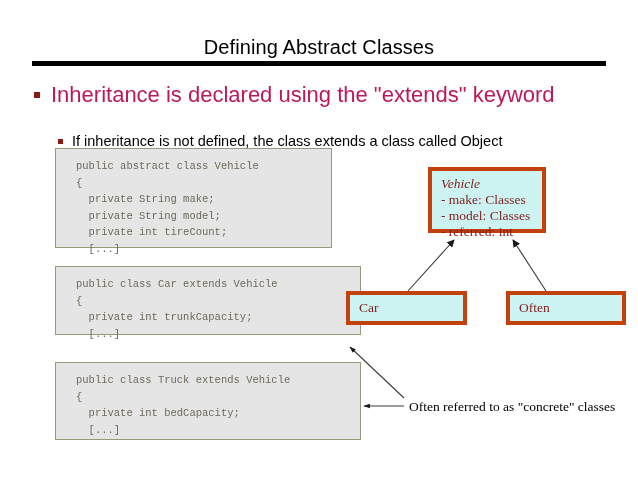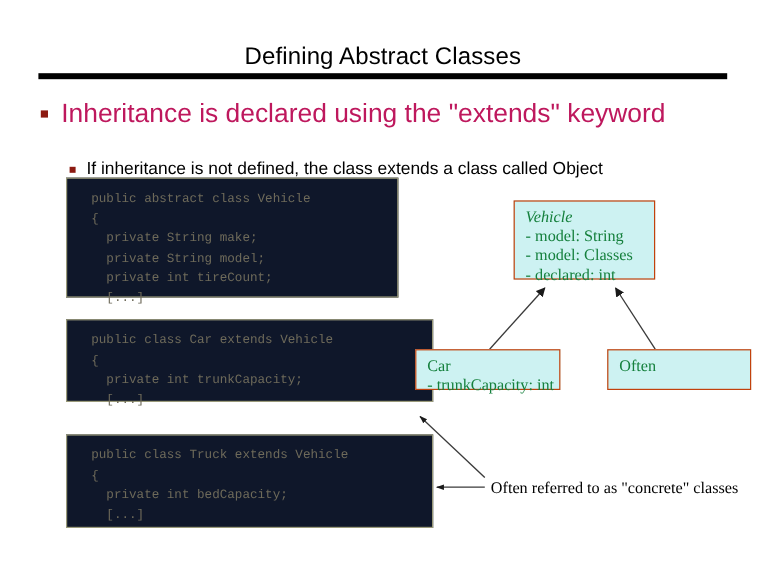--- a/index.html
+++ b/index.html
@@ -51,44 +51,44 @@
   #bullet-1 .bullet-mark { width: 6px; height: 6px; margin-right: 11px; }
   #bullet-1 .bullet-text { font-size: 22px; color: #be185d; line-height: 21px; }
 
   #bullet-2 { left: 58px; top: 110px; margin-top: 22px; }
   #bullet-2 .bullet-mark { width: 5px; height: 5px; margin-right: 9px; margin-top: 7px; }
   #bullet-2 .bullet-text { font-size: 14.5px; color: #000; line-height: 18px; }
 
   
   .code-box {
     position: absolute;
-    background: #0f172a;
+    background: #e5e5e5;
     border: 1px solid #9a9a7a;
     box-sizing: border-box;
     font-family: "Liberation Mono", "DejaVu Sans Mono", monospace;
     font-size: 10.5px;
     line-height: 16.5px;
     color: #6e6a5a;
     padding: 9px 0 7px 20px;
     white-space: pre;
   }
   #code-vehicle { left: 55px; top: 148px; width: 277px; height: 100px; }
   #code-car     { left: 55px; top: 266px; width: 306px; height: 69px; }
   #code-truck   { left: 55px; top: 362px; width: 306px; height: 78px; }
 
   
   .uml-box {
     position: absolute;
     background: #cdf2f2;
-    border: 1px solid #c2410c;
+    border: 4px solid #c2410c;
     box-sizing: border-box;
     font-family: "Liberation Serif", serif;
     font-size: 13.5px;
     line-height: 16px;
-    color: #15803d;
+    color: #7f1d1d;
     padding: 5px 0 4px 9px;
   }
   #uml-vehicle { left: 428px; top: 167px; width: 118px; height: 66px; }
   #uml-car     { left: 346px; top: 291px; width: 121px; height: 34px; }
   #uml-truck   { left: 506px; top: 291px; width: 120px; height: 34px; }
   .uml-title-abstract { font-style: italic; }
 
   
   #annotation {
     position: absolute;
@@ -155,28 +155,27 @@
 
     <line x1="546" y1="291" x2="513" y2="240" stroke="#3a3a3a" stroke-width="1.1" marker-end="url(#tri)"></line>
 
     <line x1="404" y1="398" x2="350" y2="347" stroke="#3a3a3a" stroke-width="1.1" marker-end="url(#arrow)"></line>
 
     <line x1="404" y1="406" x2="364" y2="406" stroke="#3a3a3a" stroke-width="1.1" marker-end="url(#arrow)"></line>
   </svg>
 
   <div class="uml-box" id="uml-vehicle">
     <div class="uml-title-abstract">Vehicle</div>
-    <div>- model: String</div>
+    <div>- make: Classes</div>
     <div>- model: Classes</div>
-    <div>- declared: int</div>
+    <div>- referred: int</div>
   </div>
 
   <div class="uml-box" id="uml-car">
     <div>Car</div>
-    <div>- trunkCapacity: int</div>
   </div>
 
   <div class="uml-box" id="uml-truck">
     <div>Often</div>
   </div>
 
   <div id="annotation">Often referred to as "concrete" classes</div>
 
 </div>
 

